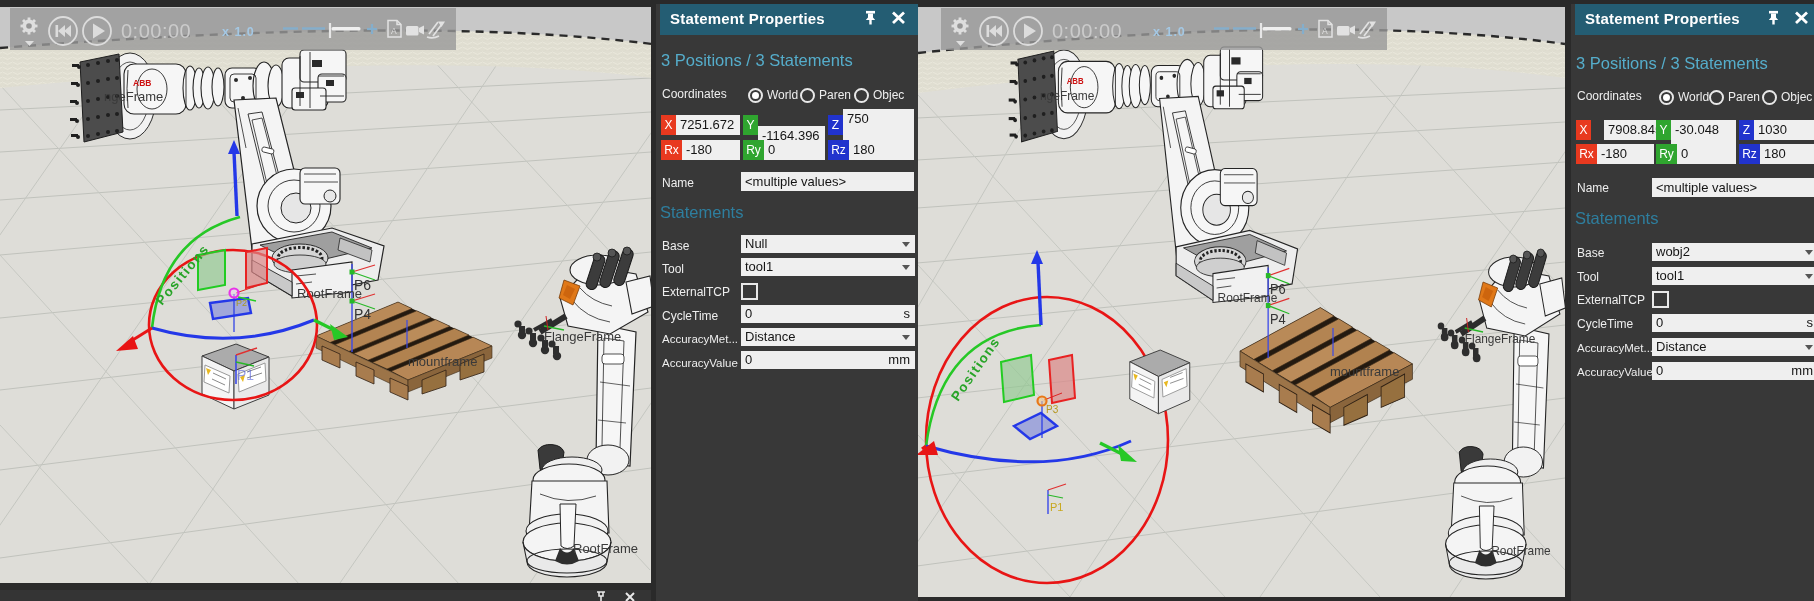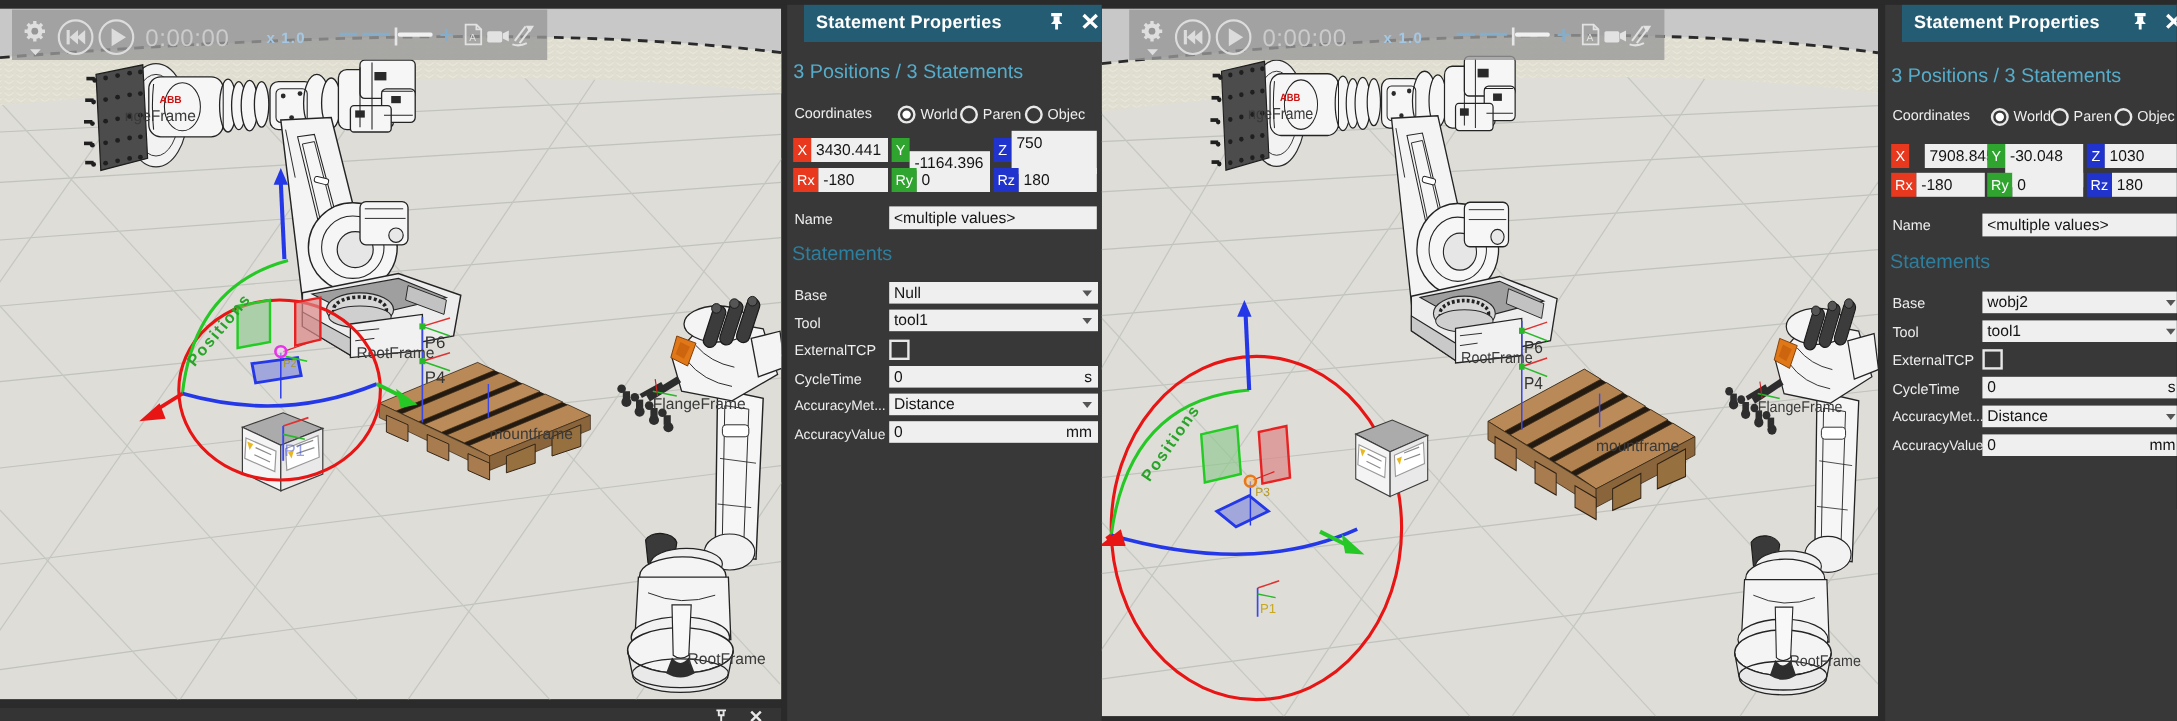--- a/index.html
+++ b/index.html
@@ -1,21 +1,21 @@
 <!DOCTYPE html>
 <html><head>
 <meta charset="utf-8">
 <style>
   html,body{margin:0;padding:0;}
   body{width:1814px;height:601px;background:#2a2a2a;position:relative;overflow:hidden;
        font-family:"Liberation Sans",sans-serif;}
   .abs{position:absolute;}
   
   .panel{position:absolute;top:0;height:601px;background:#383838;}
-  .phead{position:absolute;top:3px;left:14px;right:0;height:32px;background:#245d73;color:#fff;text-align:right;}
+  .phead{position:absolute;top:3px;left:4px;right:0;height:32px;background:#245d73;color:#fff;text-align:right;}
   .phead .t{position:absolute;left:10px;top:7px;font-size:15px;font-weight:bold;letter-spacing:.2px;}
   .sect{position:absolute;font-size:16.5px;}
   .lbl{position:absolute;font-size:12px;color:#eeeeee;white-space:nowrap;}
   .fld{position:absolute;background:#efefef;color:#141414;font-size:13px;line-height:19px;
        padding-left:4px;overflow:hidden;white-space:nowrap;}
   .chip{position:absolute;color:#fff;font-size:12px;text-align:center;line-height:20px;}
   .ddarrow{position:absolute;right:5px;top:7px;width:0;height:0;border-left:4.5px solid transparent;
        border-right:4.5px solid transparent;border-top:5px solid #555;}
   .unit{position:absolute;right:5px;top:0;color:#141414;}
   .radio{position:absolute;width:11px;height:11px;border:2px solid #e8e8e8;border-radius:50%;background:#383838;}
@@ -453,21 +453,21 @@
   <div class="sect" style="left:5px;top:51px;color:#55adcb">3 Positions / 3 Statements</div>
   <div class="lbl" style="left:6px;top:87px">Coordinates</div>
   <div class="radio sel" style="left:92px;top:88px"></div>
     <div class="lbl" style="left:111px;top:88px">World</div>
   <div class="radio" style="left:144px;top:88px"></div>
     <div class="lbl" style="left:163px;top:88px">Paren</div>
   <div class="radio" style="left:198px;top:88px"></div>
     <div class="lbl" style="left:217px;top:88px">Objec</div>
 
   <div class="chip" style="left:5px;top:115px;width:15px;height:20px;background:#e8391f">X</div>
-  <div class="fld" style="left:20px;top:115px;width:60px;height:20px;line-height:20px">3430.441</div>
+  <div class="fld" style="left:20px;top:115px;width:60px;height:20px;line-height:20px">7251.672</div>
   <div class="chip" style="left:87px;top:115px;width:15px;height:20px;background:#2fa52f">Y</div>
   <div class="fld" style="left:102px;top:126px;width:63px;height:16px;line-height:20px">-1164.396</div>
   <div class="chip" style="left:172px;top:115px;width:15px;height:20px;background:#2133cd">Z</div>
   <div class="fld" style="left:187px;top:109px;width:67px;height:36px;line-height:20px">750</div>
 
   <div class="chip" style="left:5px;top:140px;width:21px;height:20px;background:#e8391f">Rx</div>
   <div class="fld" style="left:26px;top:140px;width:54px;height:20px;line-height:20px">-180</div>
   <div class="chip" style="left:87px;top:140px;width:21px;height:20px;background:#2fa52f">Ry</div>
   <div class="fld" style="left:108px;top:140px;width:57px;height:20px;line-height:20px">0</div>
   <div class="chip" style="left:172px;top:140px;width:21px;height:20px;background:#2133cd">Rz</div>

